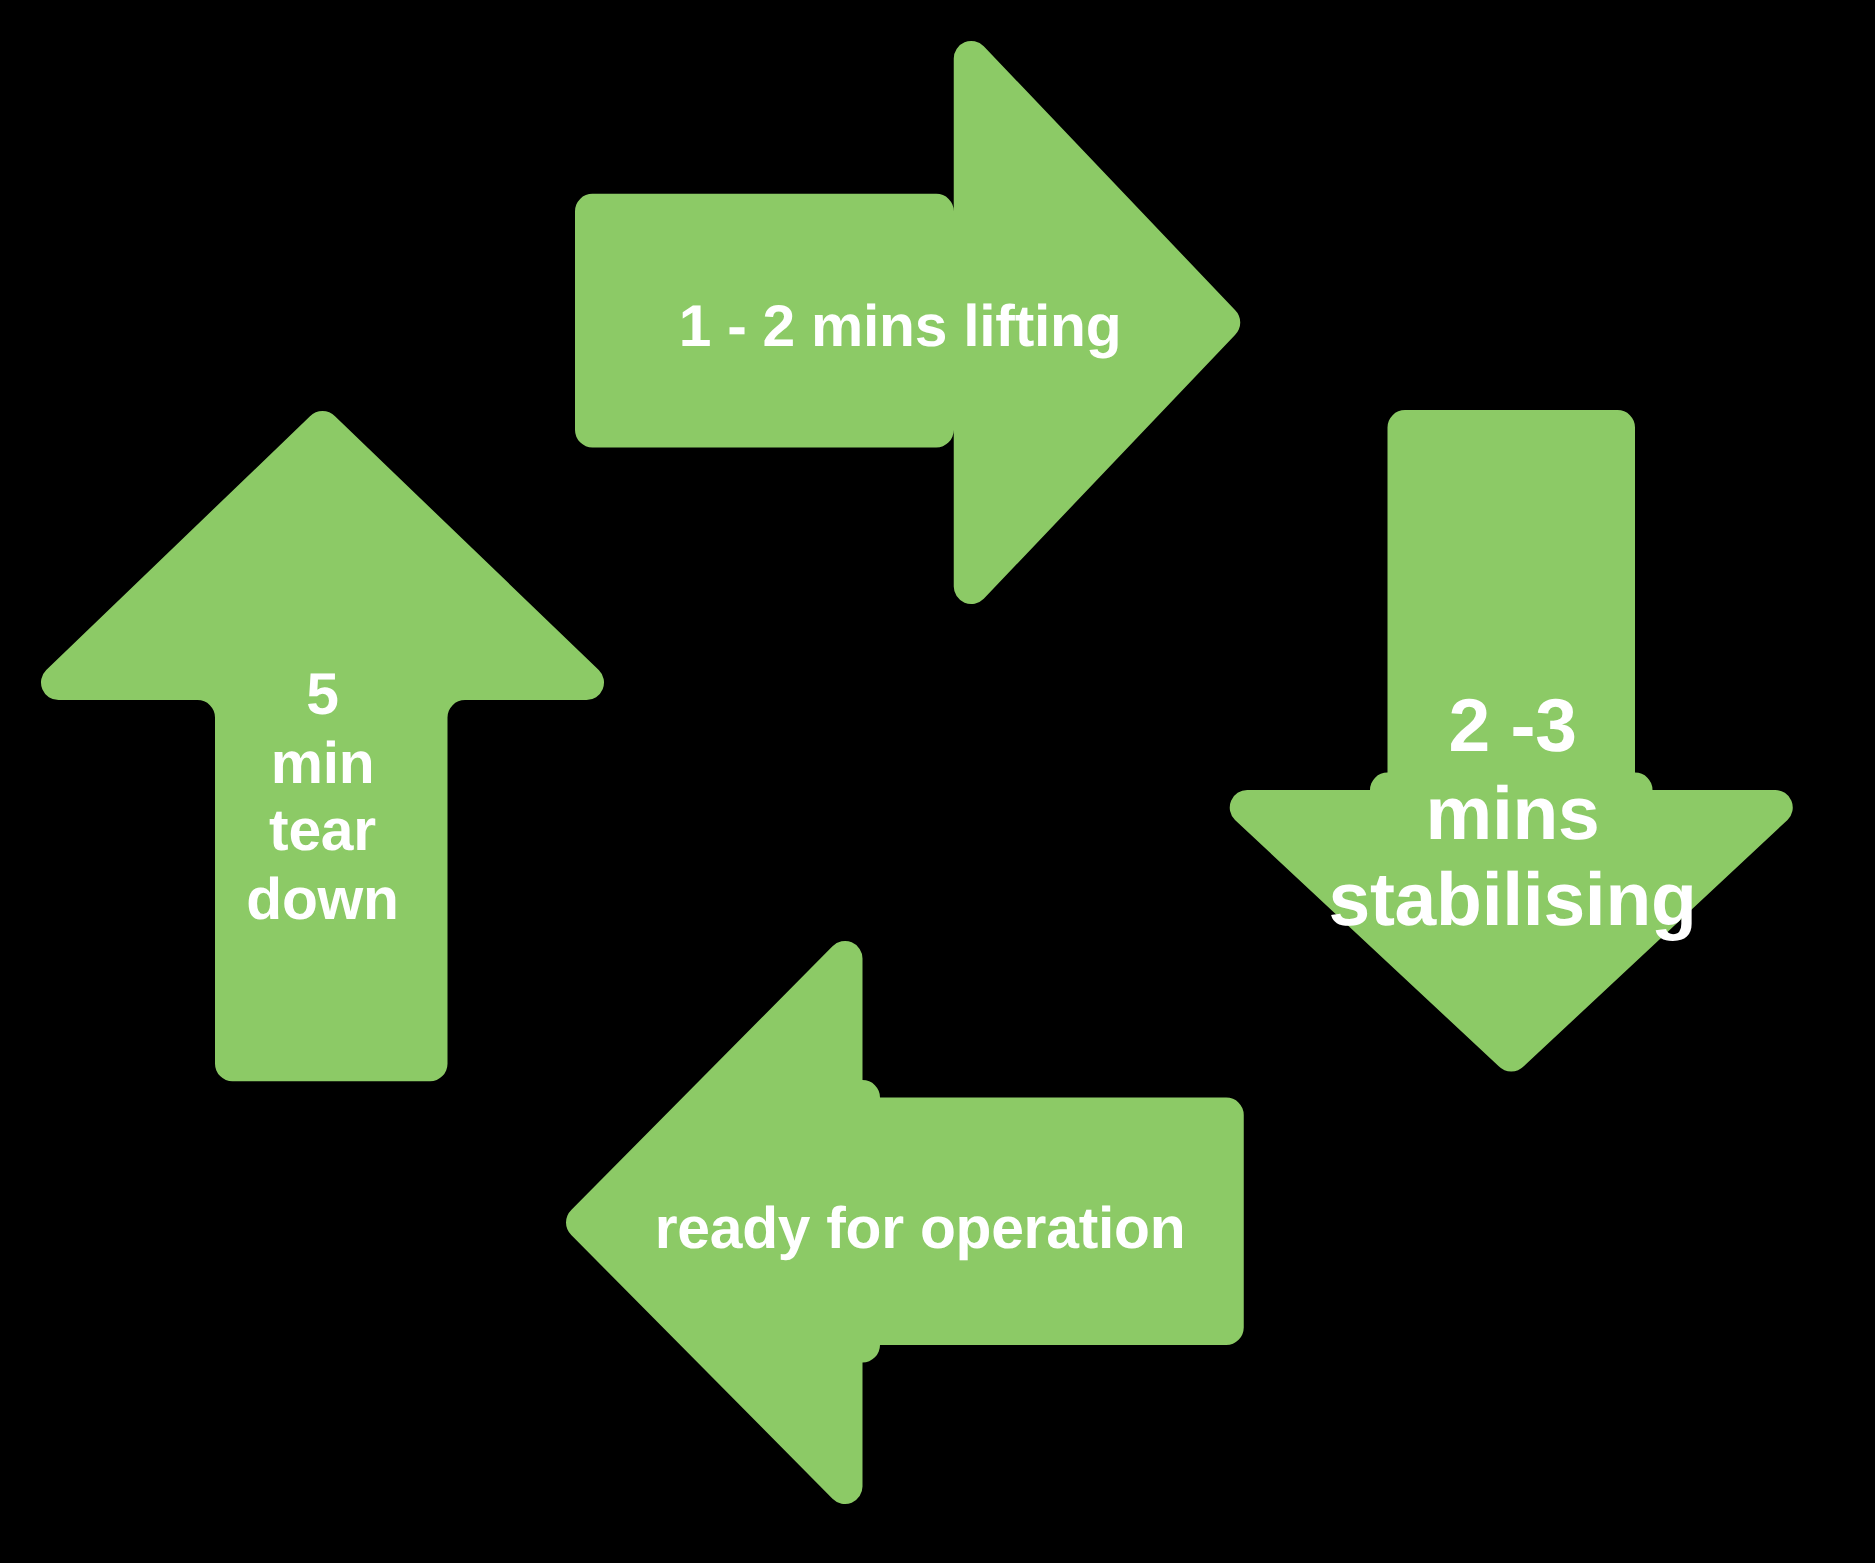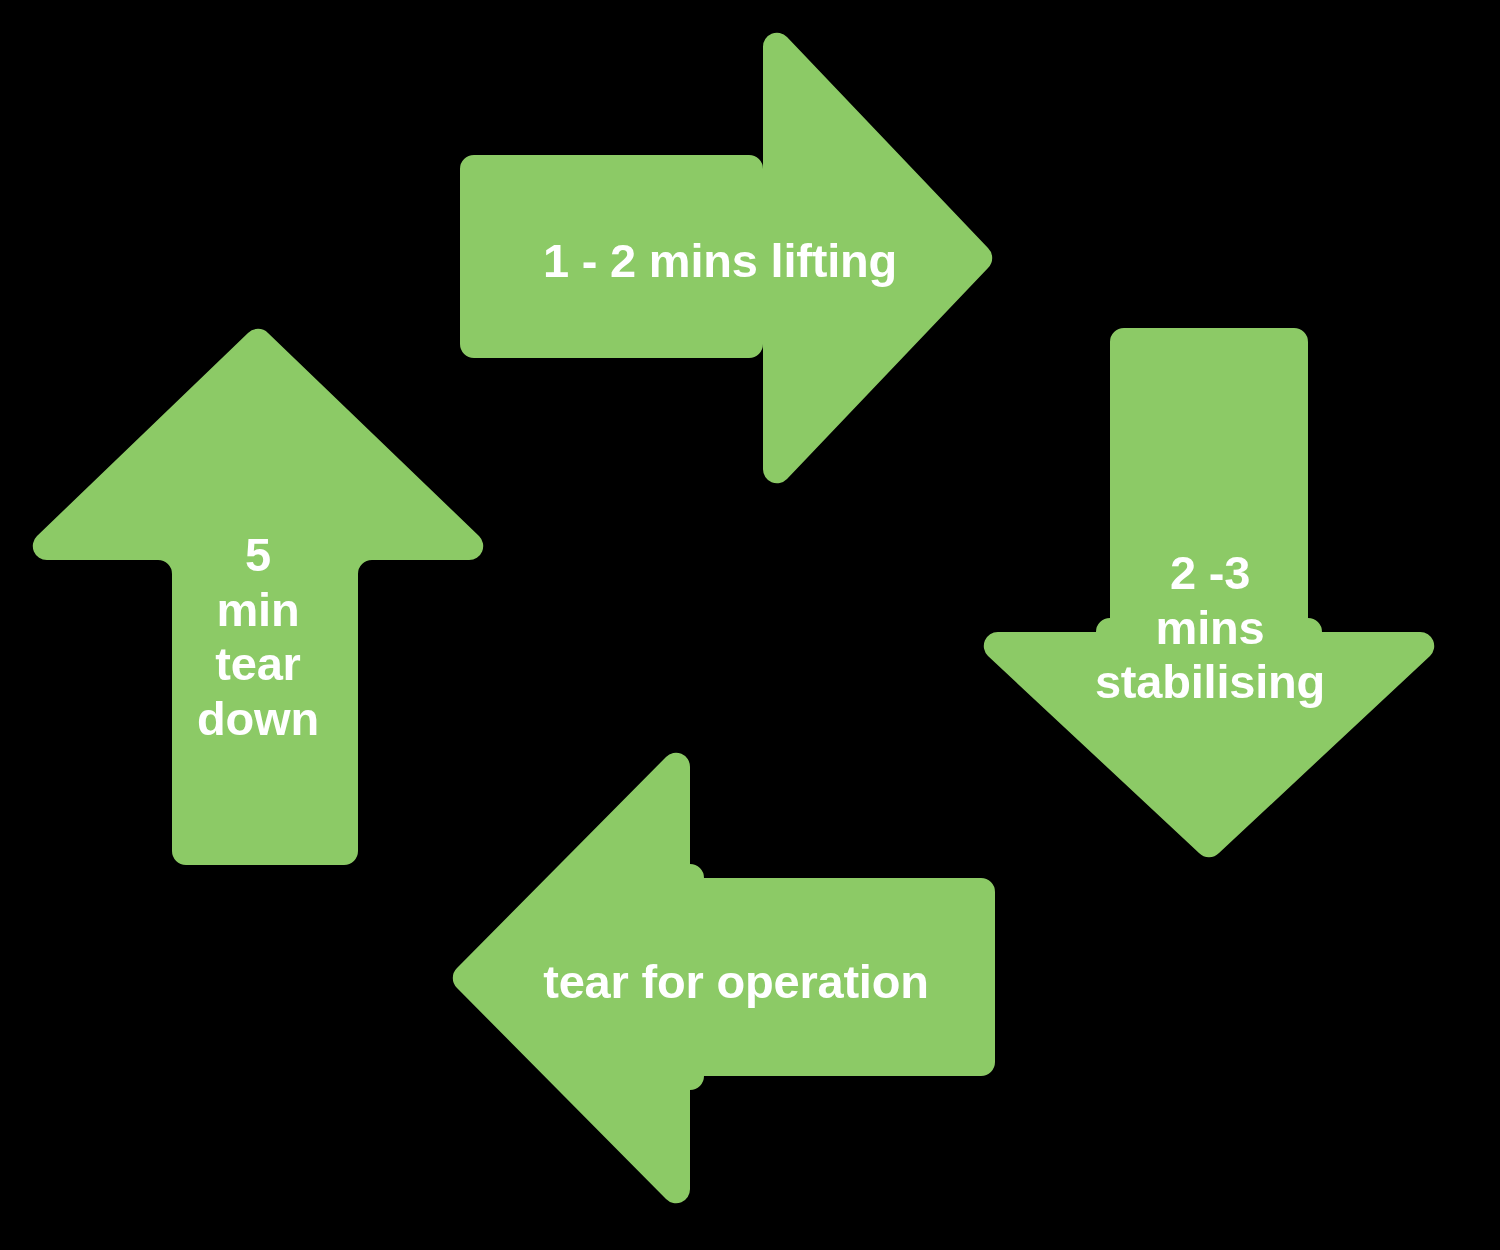--- a/index.html
+++ b/index.html
@@ -44,21 +44,21 @@
     top: 234px;
     width: 500px;
     font-size: 47px;
     text-align: center;
   }
   
   #label-stabilising {
     left: 1030px;
     top: 546px;
     width: 360px;
-    font-size: 47px;
+    font-size: 60px;
   }
   
   #label-ready {
     left: 486px;
     top: 955px;
     width: 500px;
     font-size: 47px;
   }
   
   #label-teardown {
@@ -139,20 +139,20 @@
              L 186 865
              A 14 14 0 0 1 172 851 Z"></path>
   </svg>
 
   <div class="arrow-label" id="label-lifting" style="color: rgb(255, 255, 255);">1 - 2 mins lifting</div>
 
   <div class="arrow-label" id="label-stabilising" style="color: rgb(255, 255, 255);">2 -3
 mins
 stabilising</div>
 
-  <div class="arrow-label" id="label-ready" style="color: rgb(255, 255, 255);">tear for operation</div>
+  <div class="arrow-label" id="label-ready" style="color: rgb(255, 255, 255);">ready for operation</div>
 
   <div class="arrow-label" id="label-teardown" style="color: rgb(255, 255, 255);">5
 min
 tear
 down</div>
 
 </div>
 
 </body></html>

